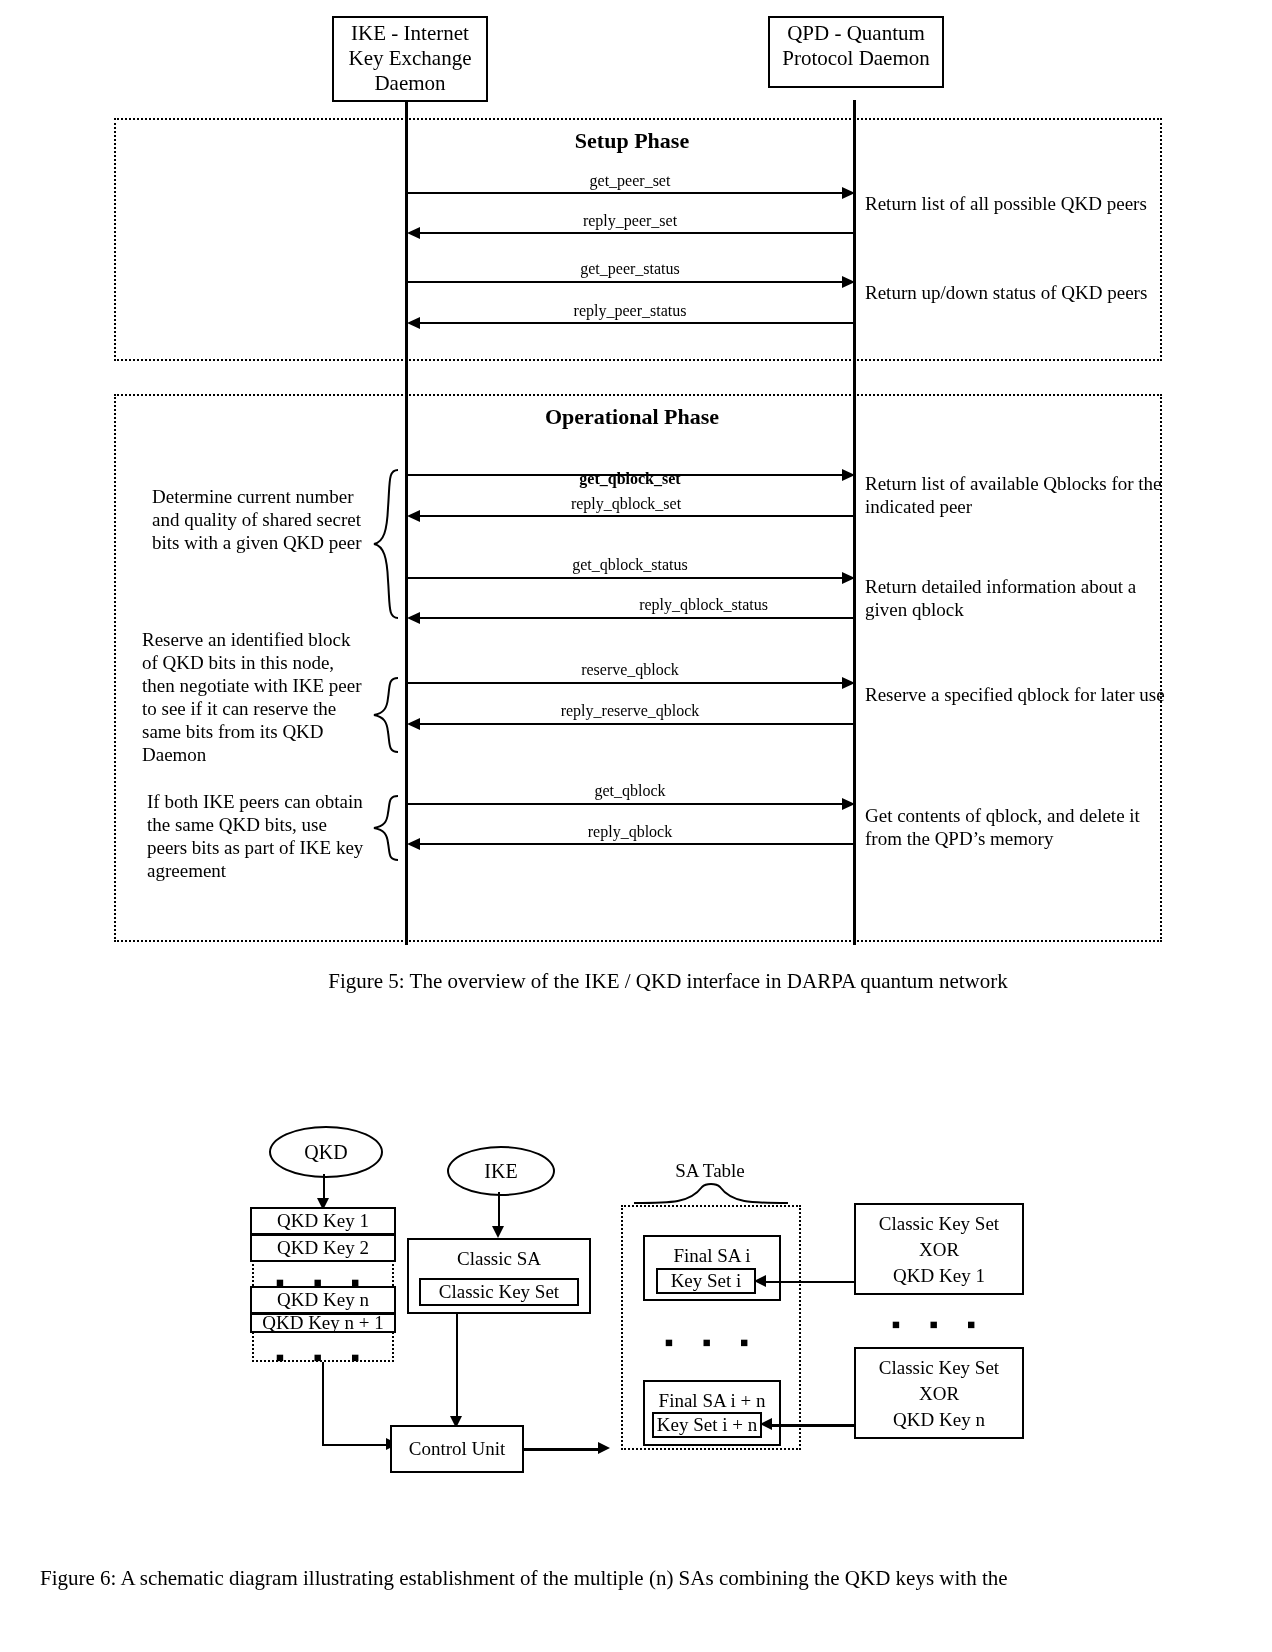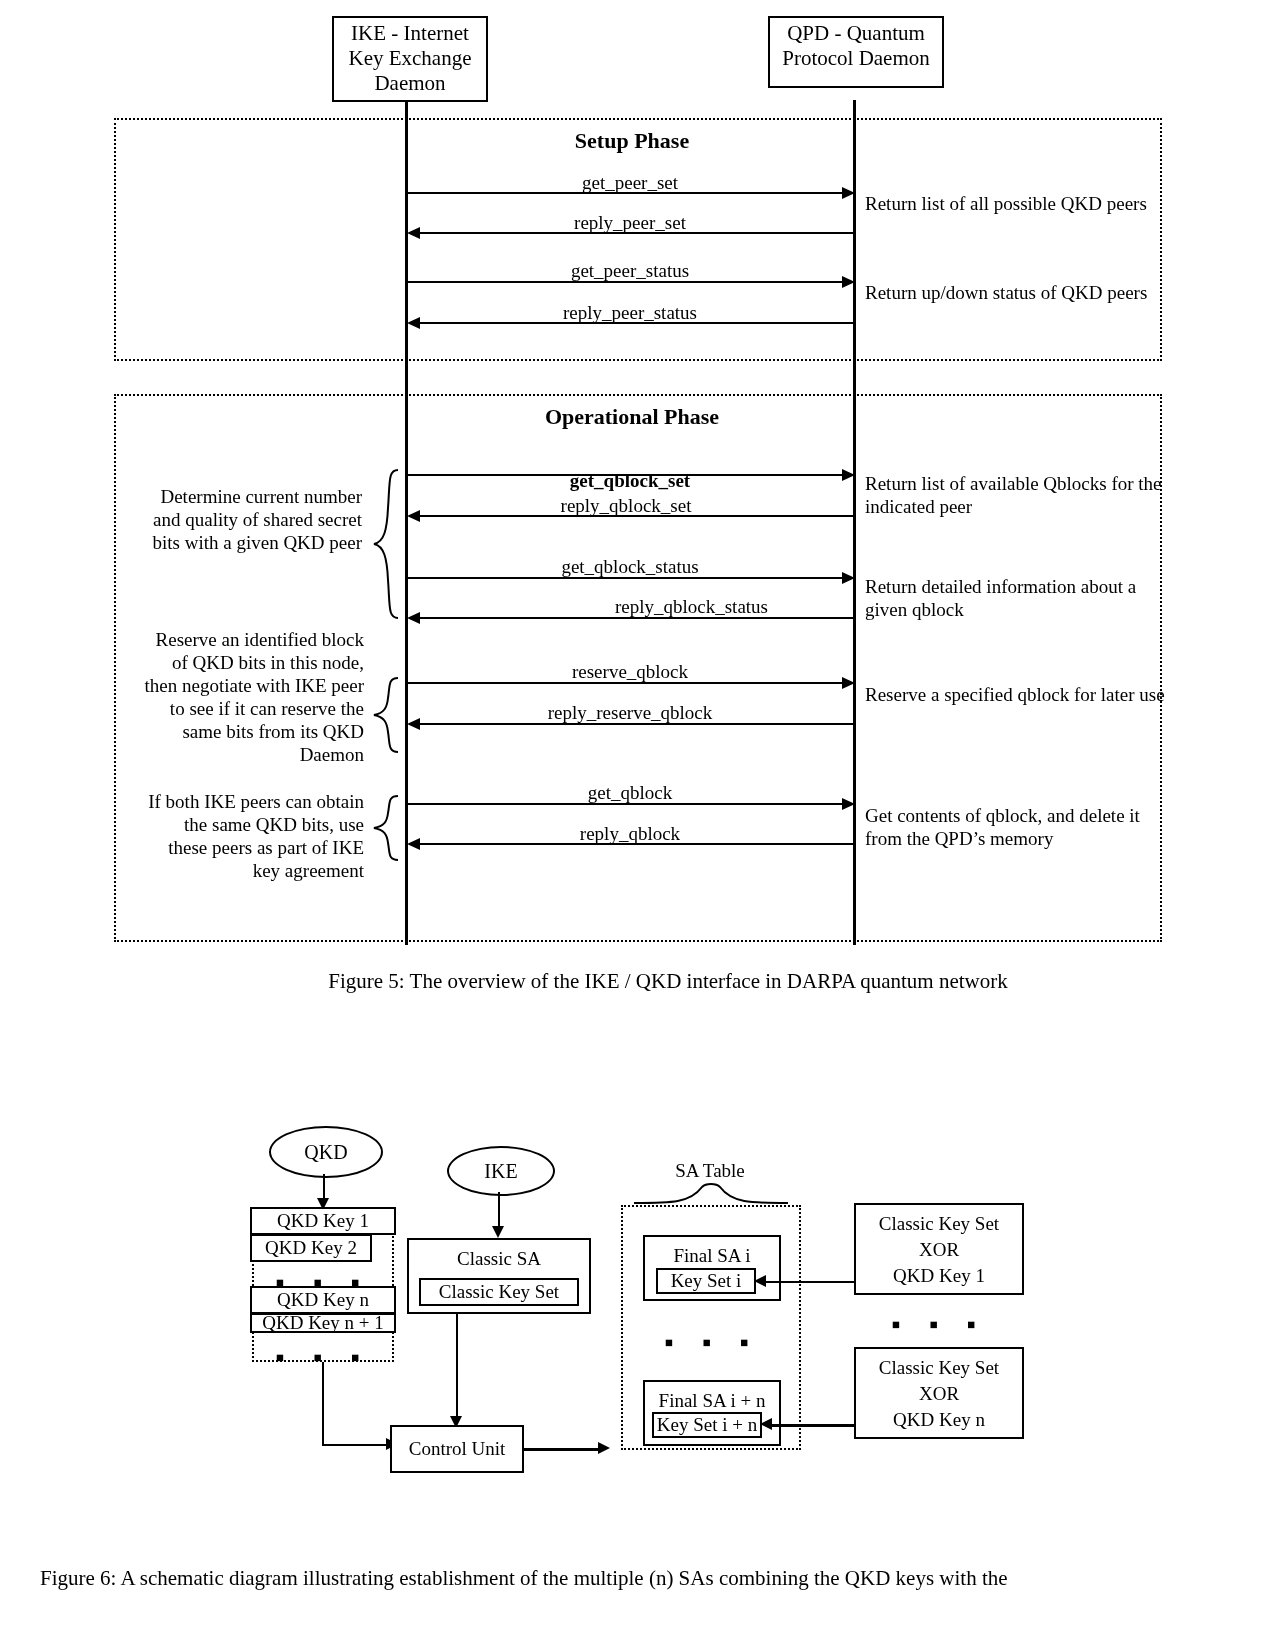--- a/index.html
+++ b/index.html
@@ -43,21 +43,21 @@
   .phase-title {
     position: absolute;
     text-align: center;
     font-weight: bold;
     font-size: 22px;
     z-index: 4;
   }
   .msg-label {
     position: absolute;
     text-align: center;
-    font-size: 19px;
+    font-size: 16px;
     z-index: 4;
     white-space: nowrap;
   }
   .arrow-line {
     position: absolute;
     height: 2px;
     background: #000;
     z-index: 3;
   }
   .arrow-head-r, .arrow-head-l {
@@ -78,21 +78,21 @@
   .note-right {
     position: absolute;
     font-size: 19px;
     line-height: 23px;
     z-index: 4;
   }
   .note-left {
     position: absolute;
     font-size: 19px;
     line-height: 23px;
-    text-align: right;
+    text-align: left;
     z-index: 4;
   }
   .brace svg { display: block; }
 
   .caption {
     position: absolute;
     font-size: 21px;
     line-height: 29px;
   }
 
@@ -279,21 +279,21 @@
     <div class="note-left" style="left:110px; top:628px; width:222px;">
       <span>Reserve an identified block of QKD bits in this node, then negotiate with IKE peer to see if it can reserve the same bits from its QKD Daemon</span>
     </div>
     <div class="abs brace" style="left:340px; top:676px; width:28px; height:78px;">
       <svg width="28" height="78" viewBox="0 0 28 78">
         <path d="M26 2 C16 2 18 10 16 22 C15 32 12 37 2 39 C12 41 15 46 16 56 C18 68 16 76 26 76" fill="none" stroke="#000" stroke-width="2"></path>
       </svg>
     </div>
 
     <div class="note-left" style="left:115px; top:790px; width:217px;">
-      <span>If both IKE peers can obtain the same QKD bits, use these peers as part of IKE key agreement</span>
+      <span>If both IKE peers can obtain the same QKD bits, use peers bits as part of IKE key agreement</span>
     </div>
     <div class="abs brace" style="left:340px; top:794px; width:28px; height:68px;">
       <svg width="28" height="68" viewBox="0 0 28 68">
         <path d="M26 2 C16 2 18 9 16 19 C15 28 12 32 2 34 C12 36 15 40 16 49 C18 59 16 66 26 66" fill="none" stroke="#000" stroke-width="2"></path>
       </svg>
     </div>
 
     <div class="caption" style="left:0px; top:967px; width:1272px; text-align:center;">Figure 5: The overview of the IKE / QKD interface in DARPA quantum network</div>
   </div>
 
@@ -302,21 +302,21 @@
     <div class="ellipse" style="left:237px; top:1126px; width:110px; height:48px;">
       <span>QKD</span>
     </div>
     <div class="vline" style="left:291px; top:1174px; height:32px;"></div>
     <div class="ah-down" style="left:285px; top:1198px;"></div>
 
     <div class="dotted-box" style="left:220px; top:1207px; width:142px; height:155px;"></div>
     <div class="solid-box" style="left:218px; top:1207px; width:146px; height:28px;">
       <span>QKD Key 1</span>
     </div>
-    <div class="solid-box" style="left:218px; top:1234px; width:122px; height:28px;">
+    <div class="solid-box" style="left:218px; top:1234px; width:146px; height:28px;">
       <span>QKD Key 2</span>
     </div>
     <div class="dots" style="left:218px; top:1270px; width:146px;">
       <span>▪ ▪ ▪</span>
     </div>
     <div class="solid-box" style="left:218px; top:1286px; width:146px; height:28px;">
       <span>QKD Key n</span>
     </div>
     <div class="solid-box" style="left:218px; top:1313px; width:146px; height:20px;">
       <span>QKD Key n + 1</span>

